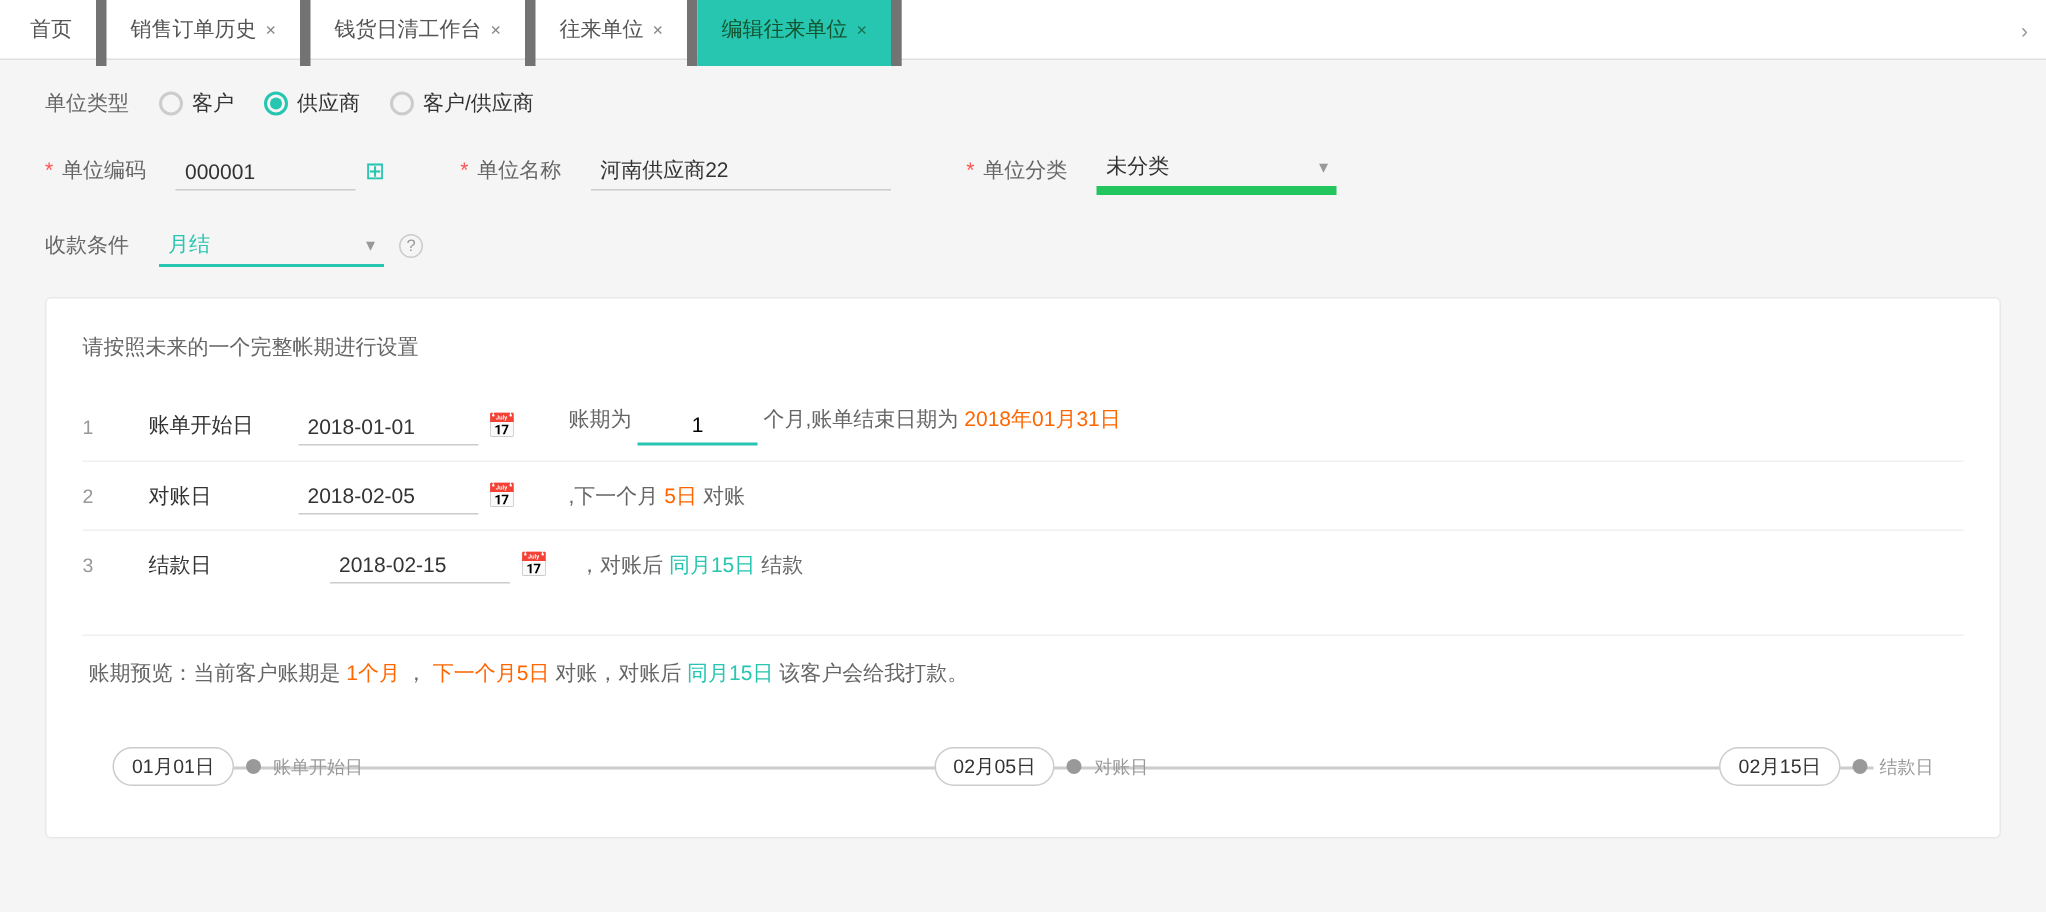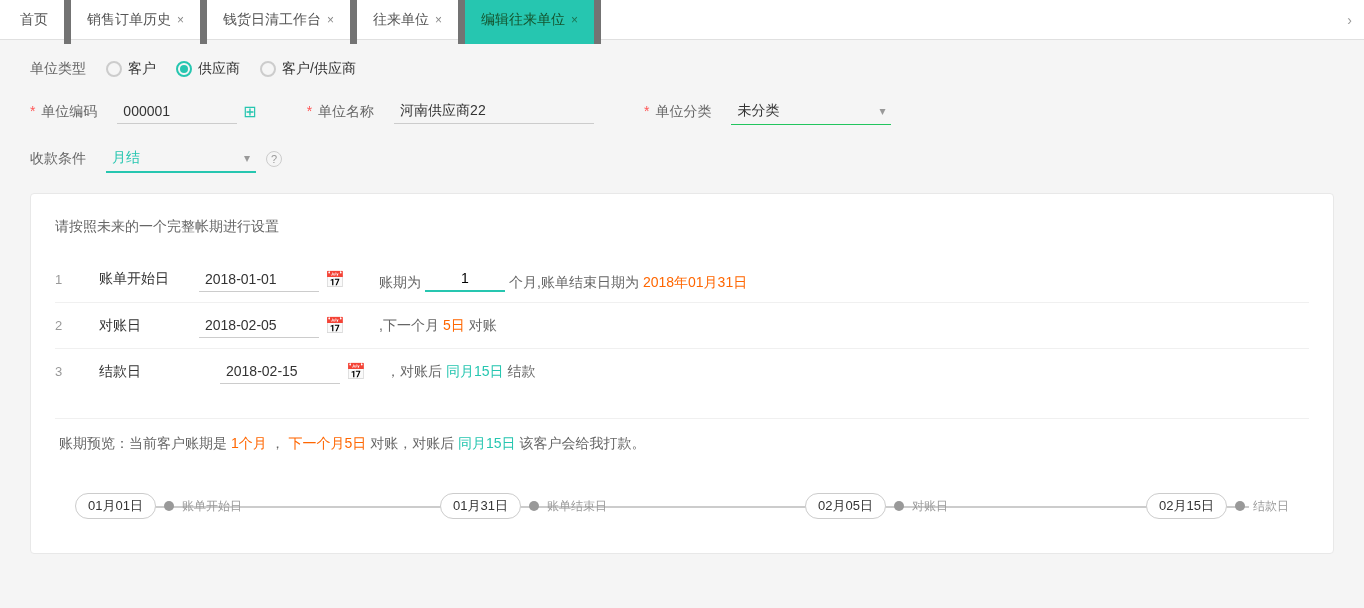--- a/index.html
+++ b/index.html
@@ -112,21 +112,21 @@
       color: #26c6b0;
       font-size: 16px;
       cursor: pointer;
     }
 
     
     .select-field {
       display: flex;
       align-items: center;
       gap: 6px;
-      border-bottom: 1px solid #22c55e;
+      border-bottom: 6px solid #22c55e;
       padding: 4px 6px;
       cursor: pointer;
       min-width: 120px;
     }
     .select-value { color: #26c6b0; }
     .select-arrow { color: #999; font-size: 12px; }
 
     
     .card {
       background: #fff;
@@ -163,21 +163,21 @@
       color: #333;
       font-size: 14px;
     }
     .step-value {
       min-width: 160px;
     }
     .step-desc {
       color: #666;
       font-size: 14px;
       display: flex;
-      align-items: flex-end;
+      align-items: flex-start;
       gap: 4px;
       flex-wrap: wrap;
     }
     .highlight-orange { color: #ff6600; }
     .highlight-teal { color: #26c6b0; }
 
     
     .month-input {
       border: none;
       border-bottom: 2px solid #26c6b0;
@@ -368,25 +368,20 @@
       <div style="position: relative; padding: 20px 20px 10px;">
         <div style="position: absolute; top: 33px; left: 60px; right: 60px; height: 2px; background: #ccc;"></div>
         <div style="display: flex; justify-content: space-between; align-items: flex-start; position: relative; z-index: 1;">
 
           <div class="timeline-point">
             <div style="background:#fff; border:1px solid #ccc; border-radius:14px; padding:3px 12px; font-size:13px; color:#333;">01月01日</div>
             <div style="width:10px; height:10px; border-radius:50%; background:#999; margin: 4px auto;"></div>
             <div style="font-size:12px; color:#999;">账单开始日</div>
           </div>
 
-          <div class="timeline-point">
-            <div style="background:#fff; border:1px solid #ccc; border-radius:14px; padding:3px 12px; font-size:13px; color:#333;">01月31日</div>
-            <div style="width:10px; height:10px; border-radius:50%; background:#999; margin: 4px auto;"></div>
-            <div style="font-size:12px; color:#999;">账单结束日</div>
-          </div>
 
           <div class="timeline-point">
             <div style="background:#fff; border:1px solid #ccc; border-radius:14px; padding:3px 12px; font-size:13px; color:#333;">02月05日</div>
             <div style="width:10px; height:10px; border-radius:50%; background:#999; margin: 4px auto;"></div>
             <div style="font-size:12px; color:#999;">对账日</div>
           </div>
 
           <div class="timeline-point">
             <div style="background:#fff; border:1px solid #ccc; border-radius:14px; padding:3px 12px; font-size:13px; color:#333;">02月15日</div>
             <div style="width:10px; height:10px; border-radius:50%; background:#999; margin: 4px auto;"></div>

